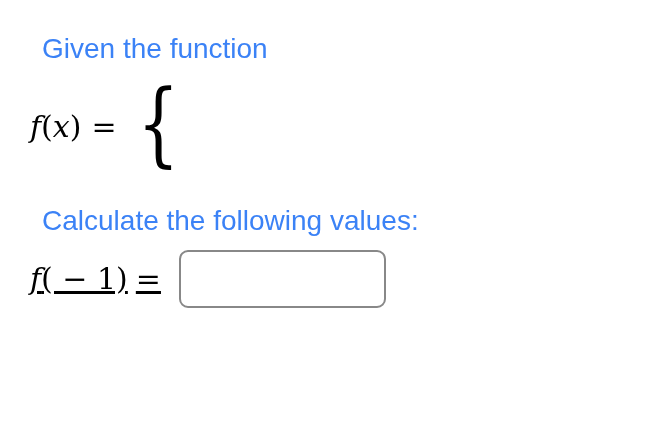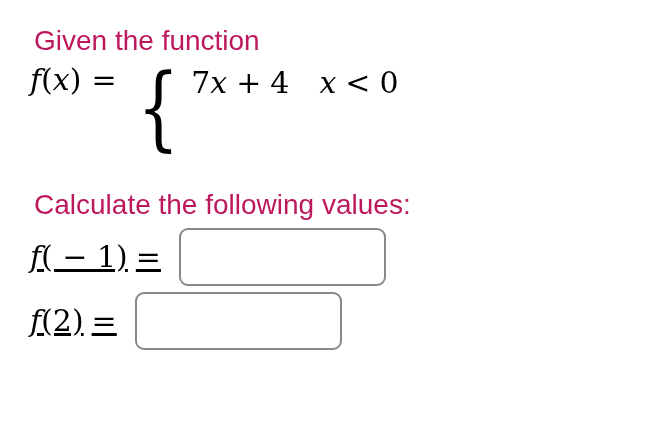--- a/index.html
+++ b/index.html
@@ -10,30 +10,31 @@
     color: #1a1a1a;
     font-family: "Liberation Sans", sans-serif;
     overflow: hidden;
   }
   .page {
     position: relative;
     width: 664px; height: 444px;
     padding: 20px 0 0 30px;
   }
   .intro, .prompt {
-    margin: 4px;
+    margin: 12px;
     font-size: 28px;
     line-height: 1.2;
-    color: #be185d;
+    color: #3b82f6;
   }
   
   .math { font-family: "DejaVu Serif", serif; color: #000000; }
   .it { font-style: italic; }
   .definition {
     display: flex;
+    align-items: center;
     margin-top: 2px;
     height: 98px;
   }
   .lhs { font-size: 30px; white-space: pre; }
   .lhs .eq { padding: 0 10px; }
   .brace {
     display: inline-block;
     font-family: "DejaVu Serif", serif;
     font-size: 92px;
     line-height: 1;
@@ -67,30 +68,25 @@
 <body>
 
 <div class="page">
 
   <p class="intro">Given the function</p>
 
   <div class="definition">
     <span class="math lhs"><span class="it">f</span><span>(</span><span class="it">x</span><span>)</span><span class="eq">=</span></span>
     <span class="brace">{</span>
     <div class="pieces">
-      <div class="math piece-row"><span class="expr"><span>7</span><span class="it">x</span><span class="op">+</span><span>4</span></span><span class="cond"><span class="it">x</span><span class="op">&lt;</span><span>0</span></span></div>
     </div>
   </div>
 
   <p class="prompt">Calculate the following values:</p>
 
   <div class="q-area">
     <div class="q-row">
       <span class="math q-label"><span class="it">f</span><span>( − 1)</span><span class="eq">=</span></span>
       <input class="answer-input" type="text" value="" style="">
     </div>
-    <div class="q-row">
-      <span class="math q-label"><span class="it">f</span><span>(2)</span><span class="eq">=</span></span>
-      <input class="answer-input" type="text" value="" style="">
-    </div>
   </div>
 
 </div>
 
 </body></html>

